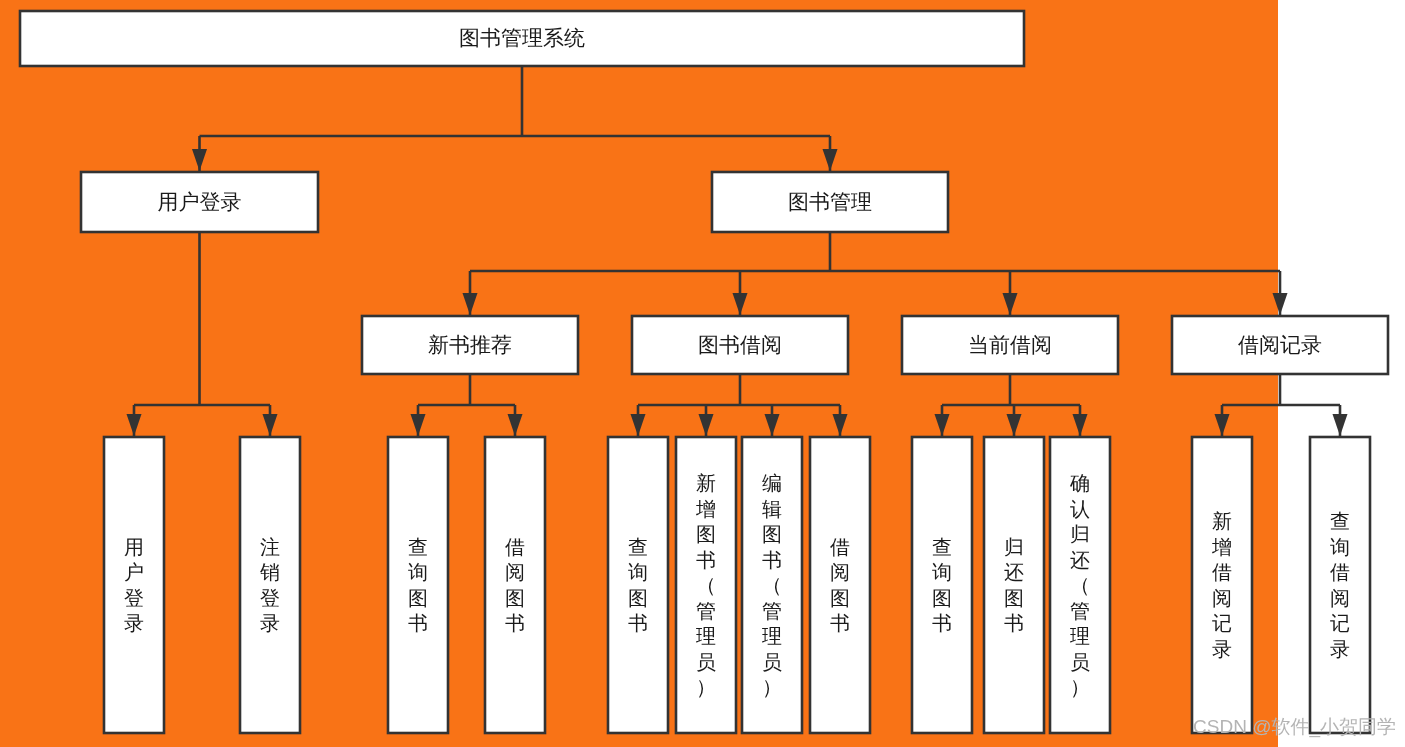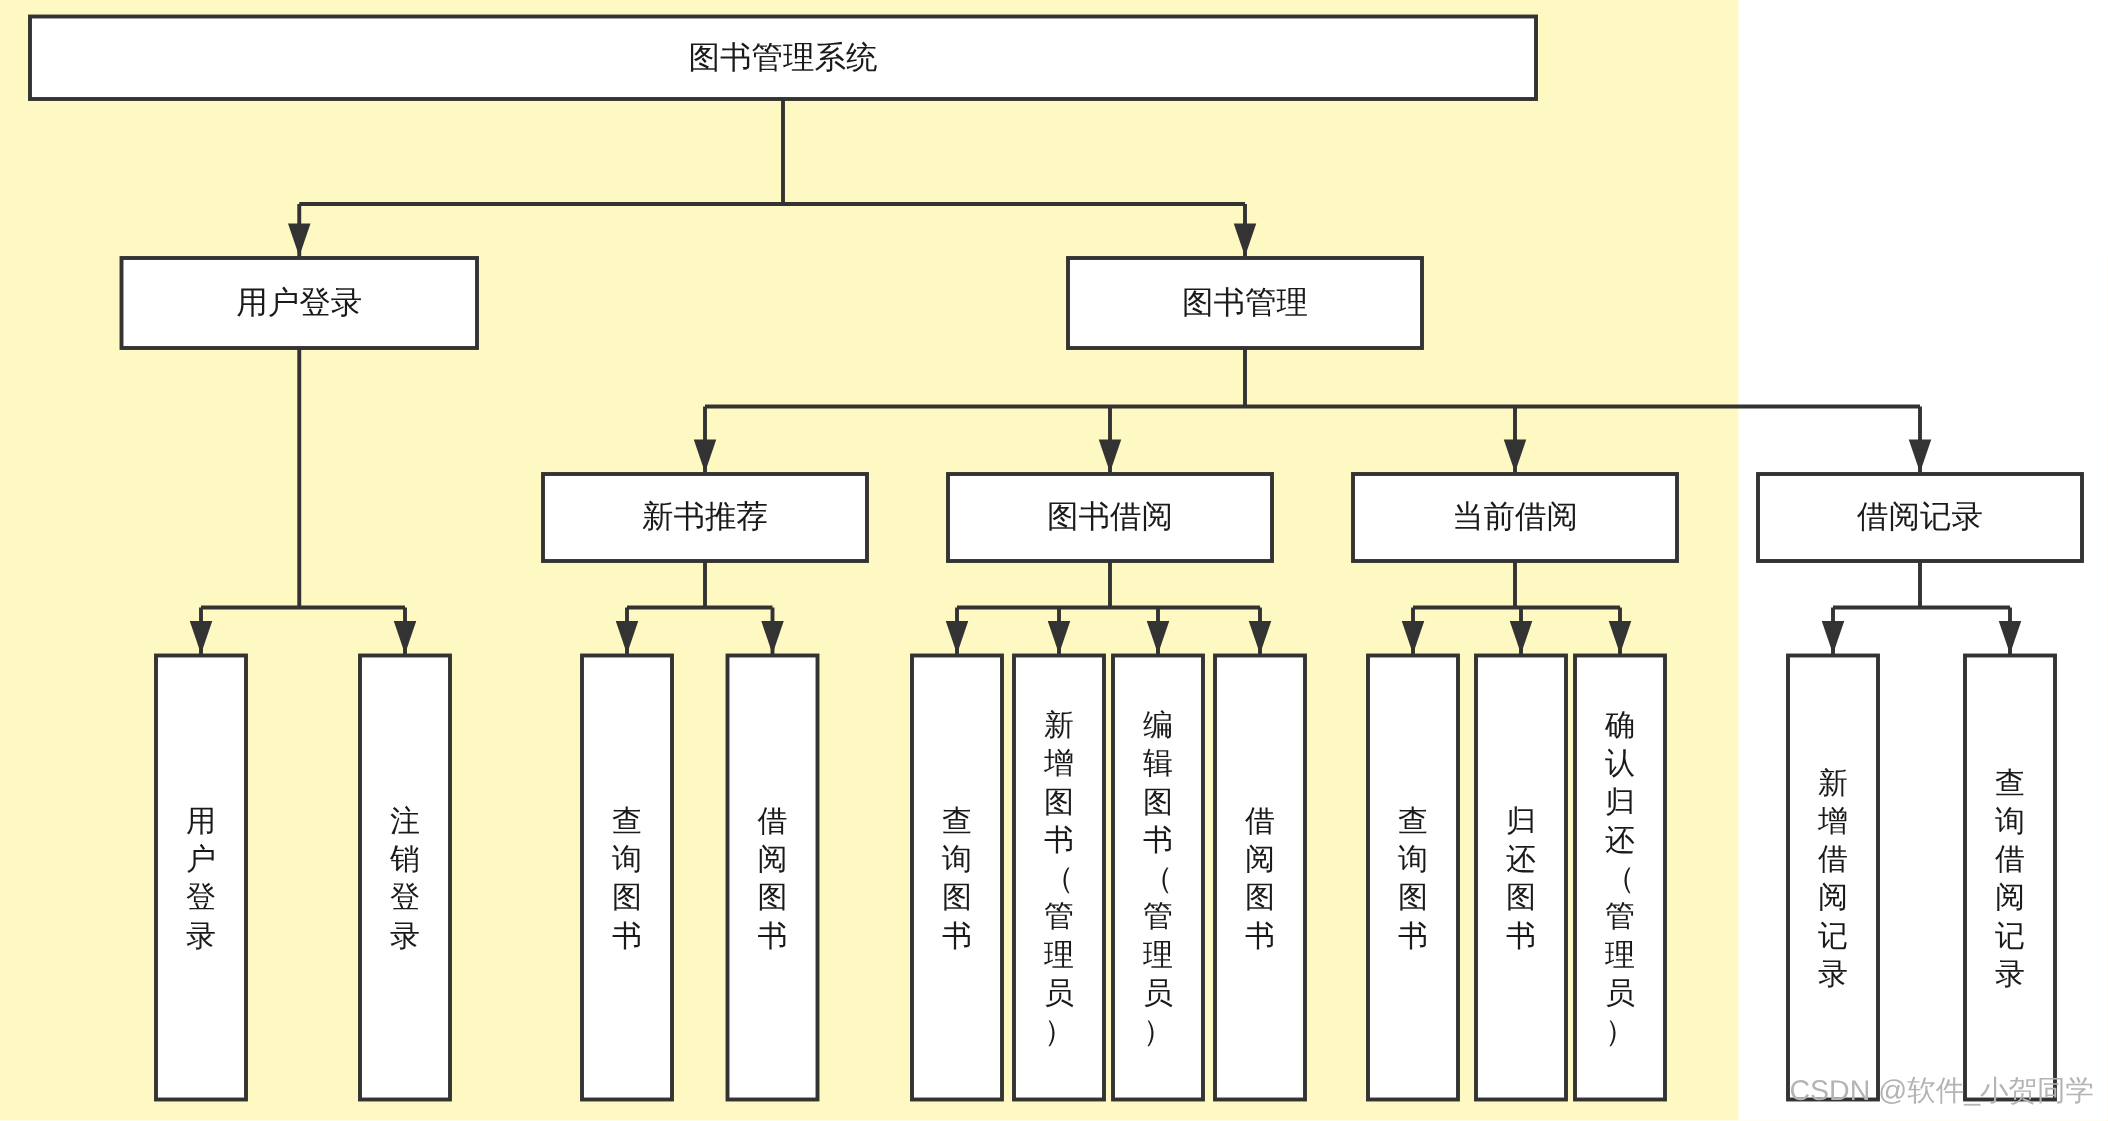--- a/index.html
+++ b/index.html
@@ -8,23 +8,23 @@
     background: #ffffff;
   }
   body {
     width: 1405px;
     height: 747px;
     overflow: hidden;
     font-family: "Liberation Sans", "DejaVu Sans", sans-serif;
   }
   #diagram-root {
     position: relative;
-    width: 1159px;
+    width: 1278px;
     height: 747px;
-    background: #fef9c3;
+    background: #f97316;
   }
   svg#chart-svg {
     position: absolute;
     left: 0;
     top: 0;
     width: 1405px;
     height: 747px;
     display: block;
   }
   .node-box {

